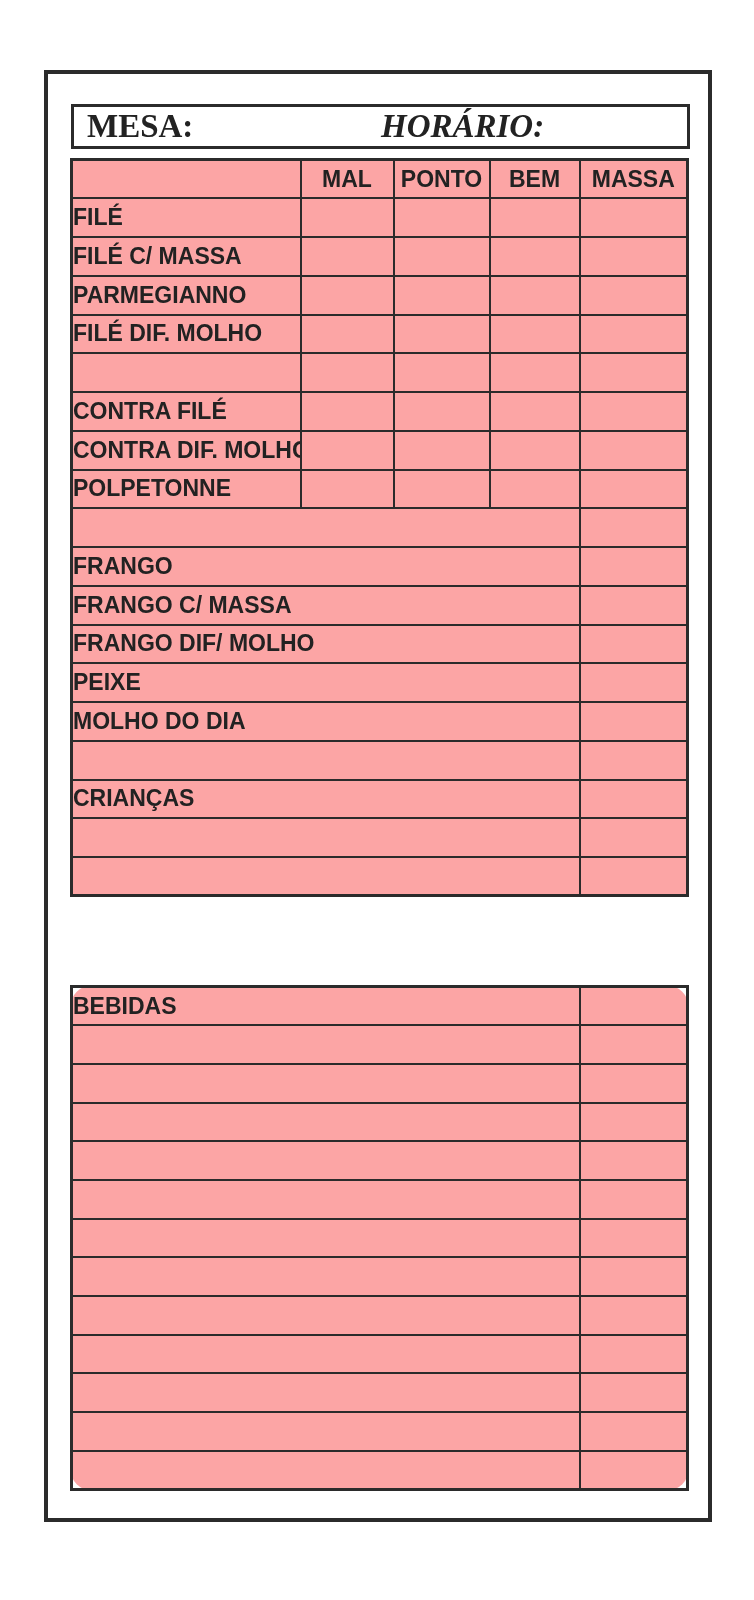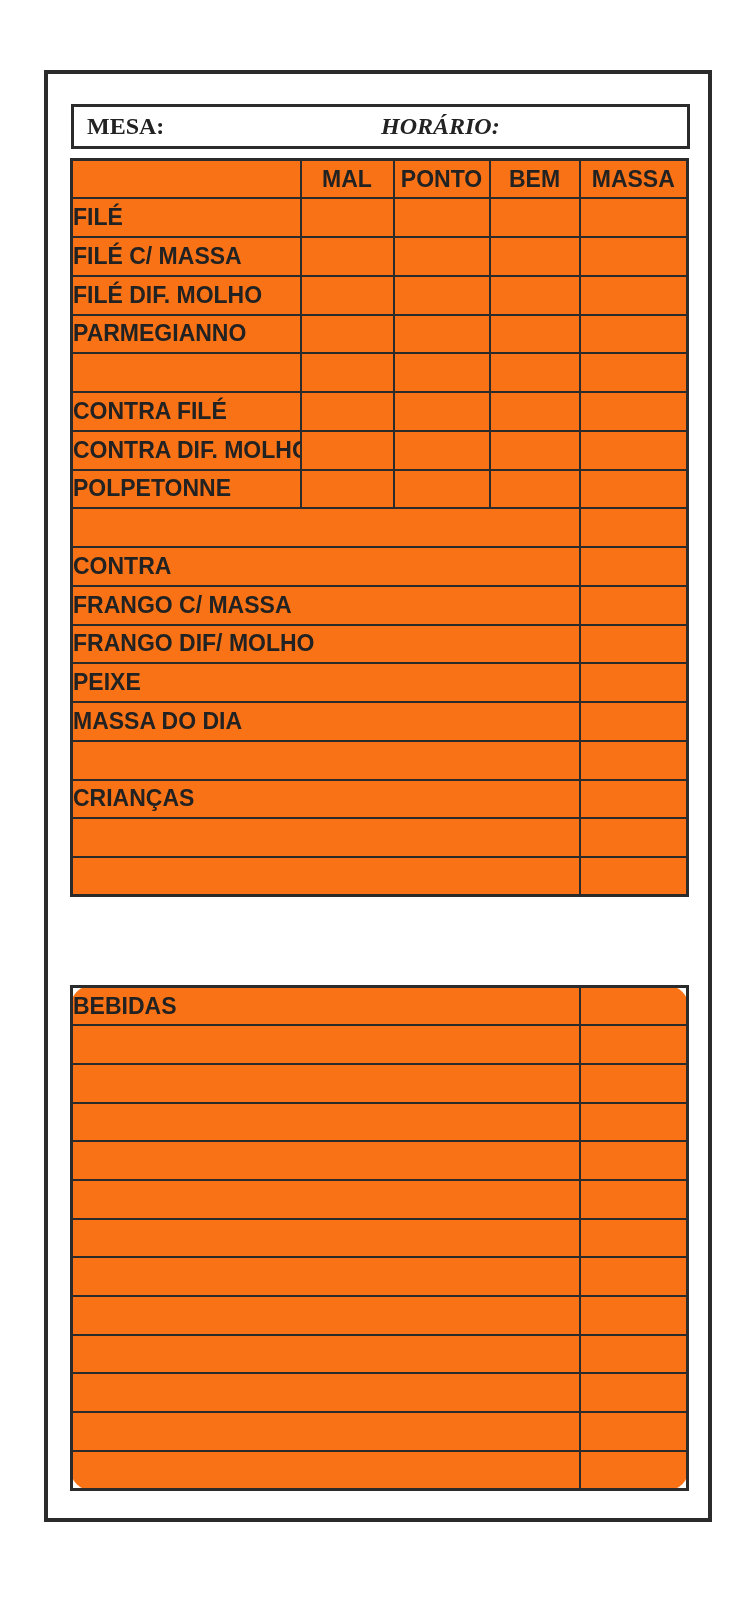--- a/index.html
+++ b/index.html
@@ -23,32 +23,32 @@
     border:4px solid var(--line);
     background:#ffffff;
   }
   .mesa-box{
     position:absolute;
     left:71px;top:104px;
     width:619px;height:45px;
     border:3px solid var(--line);
     font-family:"Liberation Serif", serif;
     font-weight:bold;
-    font-size:24px;
+    font-size:33px;
     line-height:39px;
     color:var(--txt);
   }
   .mesa-box .mesa{position:absolute;left:13px;top:0;}
   .mesa-box .horario{position:absolute;left:307px;top:0;font-style:italic;}
   table.form{
     position:absolute;
     left:70px;
     border-collapse:collapse;
     table-layout:fixed;
-    background:#f97316;
+    background:#fca5a5;
     border:3px solid var(--line);
   }
   table.t1{top:158px;width:616px;}
   table.t2{top:985px;width:616px;border-radius:23px;}
   table.form td{
     border:2px solid var(--line);
     height:38.76px;
     padding:0;
     vertical-align:middle;
     font-weight:bold;
@@ -96,34 +96,34 @@
           <td></td>
         </tr>
         <tr>
           <td class="label-cell">FILÉ C/ MASSA</td>
           <td></td>
           <td></td>
           <td></td>
           <td></td>
         </tr>
         <tr>
+          <td class="label-cell">PARMEGIANNO</td>
+          <td></td>
+          <td></td>
+          <td></td>
+          <td></td>
+        </tr>
+        <tr>
           <td class="label-cell">FILÉ DIF. MOLHO</td>
           <td></td>
           <td></td>
           <td></td>
           <td></td>
         </tr>
         <tr>
-          <td class="label-cell">PARMEGIANNO</td>
-          <td></td>
-          <td></td>
-          <td></td>
-          <td></td>
-        </tr>
-        <tr>
           <td class="label-cell"></td>
           <td></td>
           <td></td>
           <td></td>
           <td></td>
         </tr>
         <tr>
           <td class="label-cell">CONTRA FILÉ</td>
           <td></td>
           <td></td>
@@ -142,37 +142,37 @@
           <td></td>
           <td></td>
           <td></td>
           <td></td>
         </tr>
         <tr>
           <td class="label-cell" colspan="4"></td>
           <td></td>
         </tr>
         <tr>
-          <td class="label-cell" colspan="4">CONTRA</td>
+          <td class="label-cell" colspan="4">FRANGO</td>
           <td></td>
         </tr>
         <tr>
           <td class="label-cell" colspan="4">FRANGO C/ MASSA</td>
           <td></td>
         </tr>
         <tr>
           <td class="label-cell" colspan="4">FRANGO DIF/ MOLHO</td>
           <td></td>
         </tr>
         <tr>
           <td class="label-cell" colspan="4">PEIXE</td>
           <td></td>
         </tr>
         <tr>
-          <td class="label-cell" colspan="4">MASSA DO DIA</td>
+          <td class="label-cell" colspan="4">MOLHO DO DIA</td>
           <td></td>
         </tr>
         <tr>
           <td class="label-cell" colspan="4"></td>
           <td></td>
         </tr>
         <tr>
           <td class="label-cell" colspan="4">CRIANÇAS</td>
           <td></td>
         </tr>

